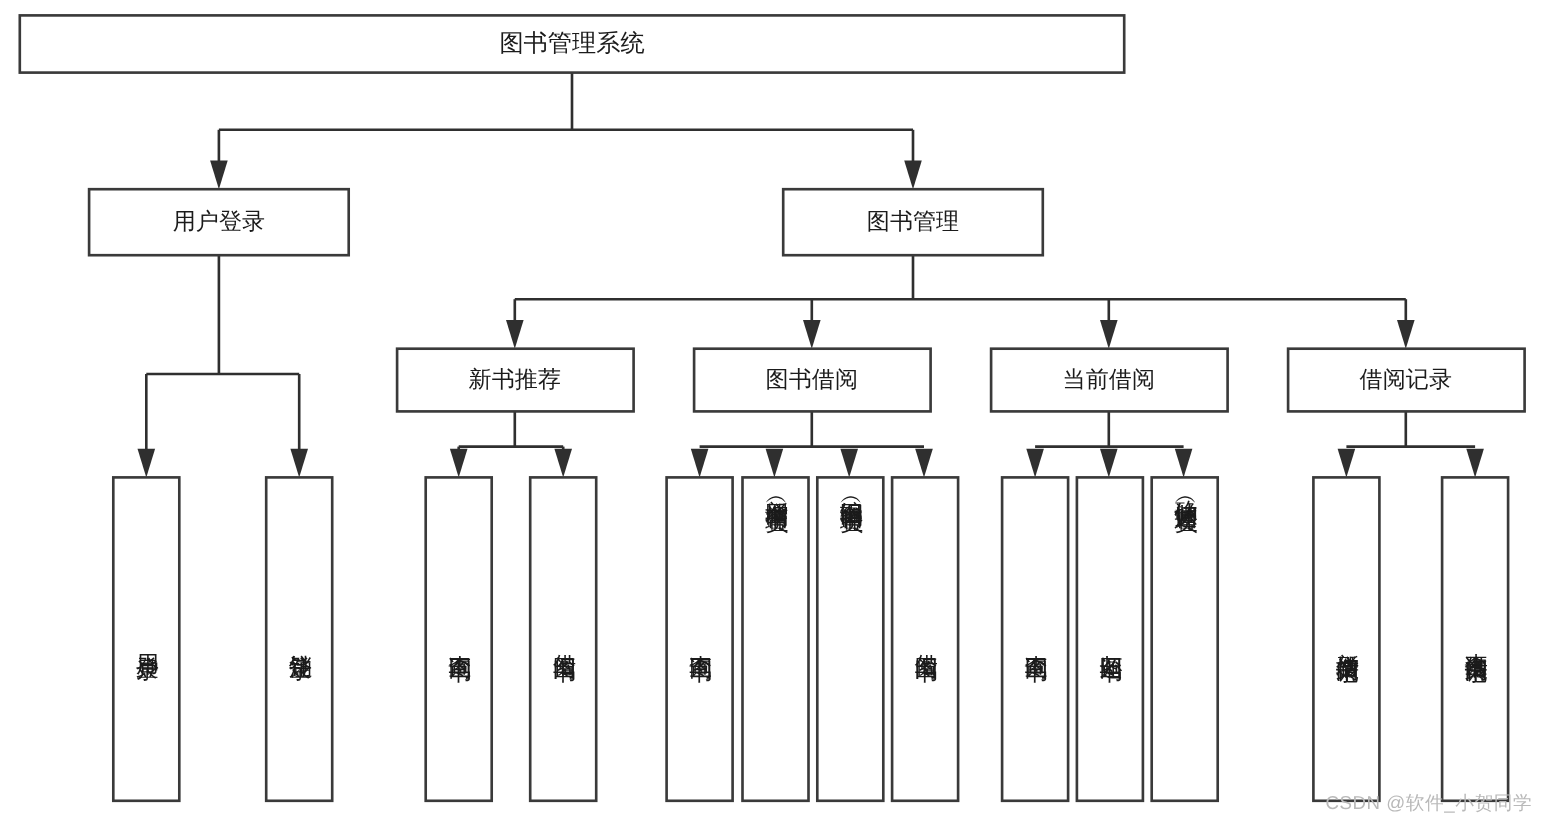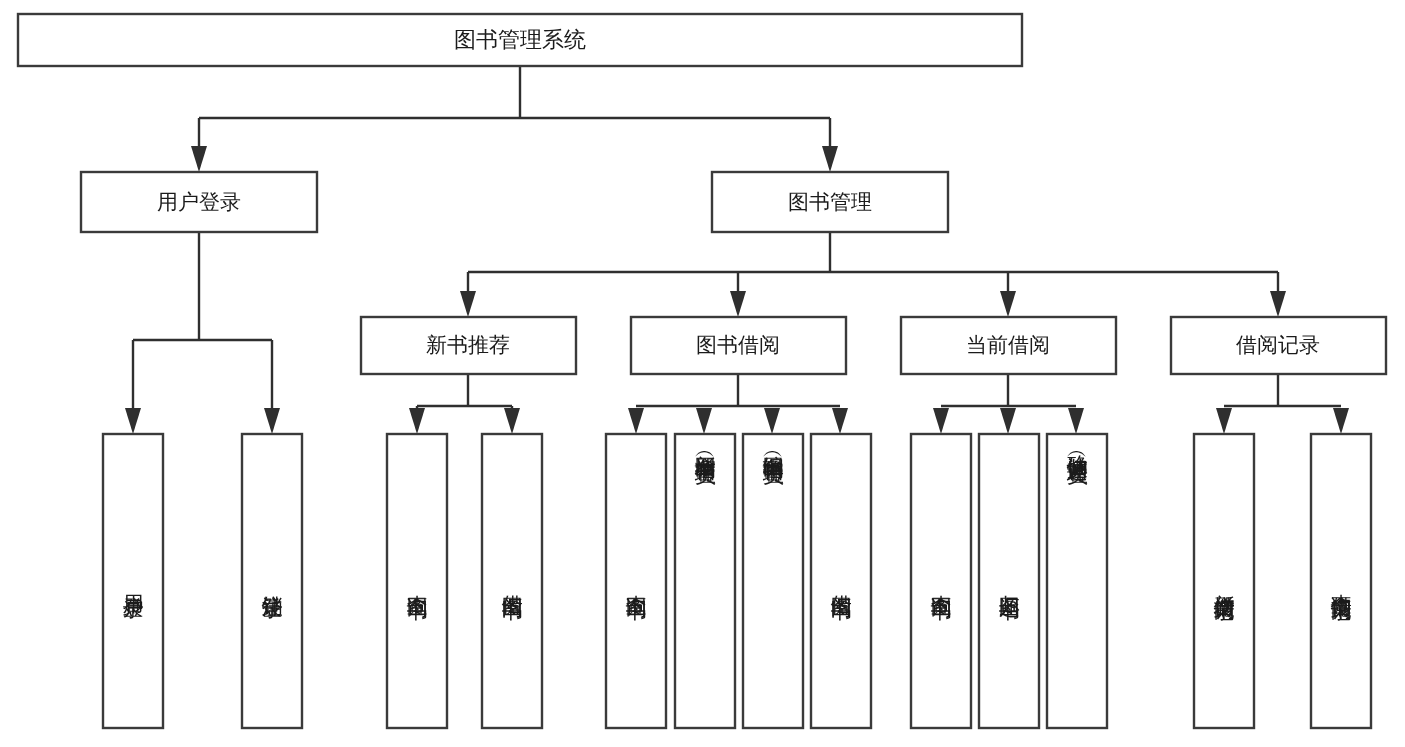--- a/index.html
+++ b/index.html
@@ -242,13 +242,14 @@
   </div>
 
   <div class="vlabel-wrap" style="left:1194px; top:434px; width:60px; height:294px;">
     <span class="vlabel">新增借阅记录</span>
   </div>
 
   <div class="vlabel-wrap" style="left:1311px; top:434px; width:60px; height:294px;">
     <span class="vlabel">查询借阅记录</span>
   </div>
 
+  <div class="watermark">CSDN @软件_小贺同学</div>
 </div>
 
 </body></html>

